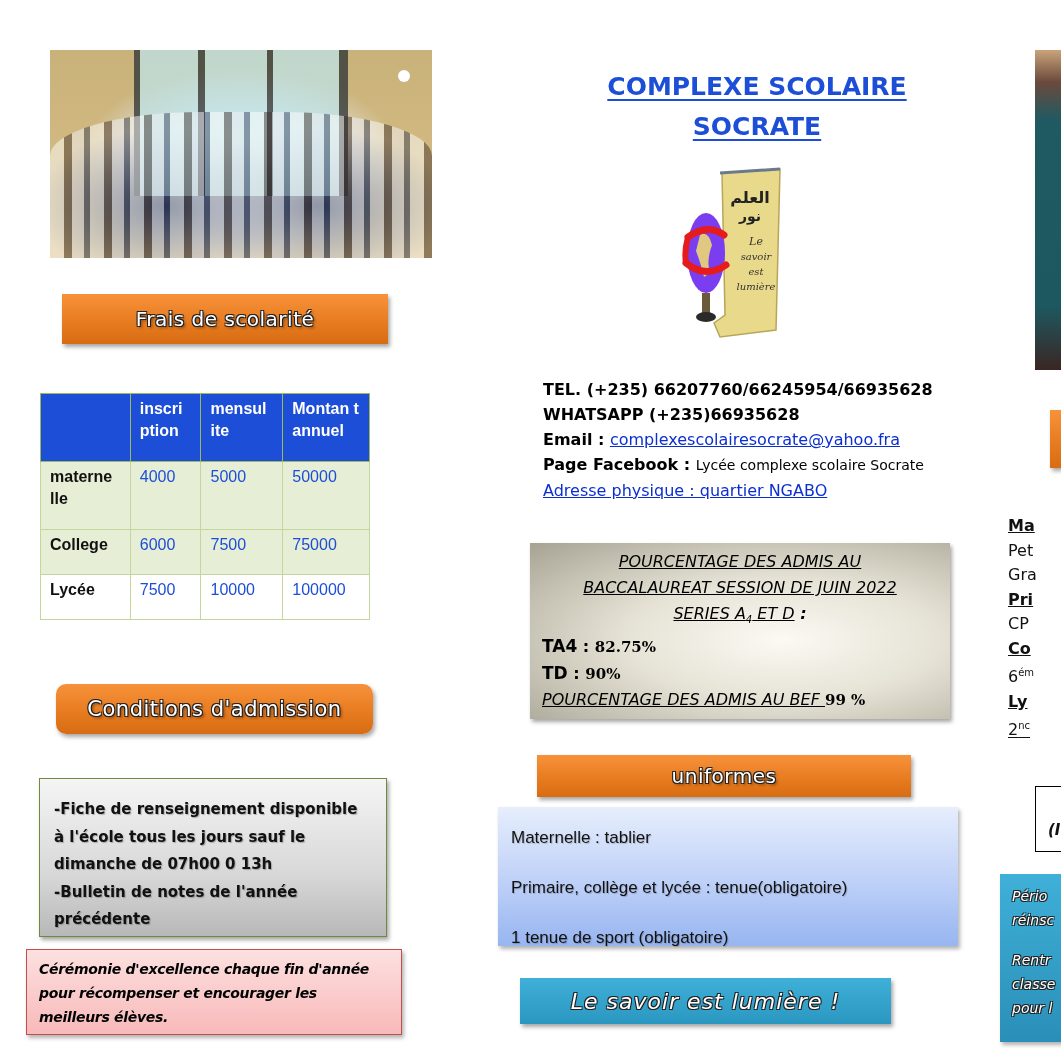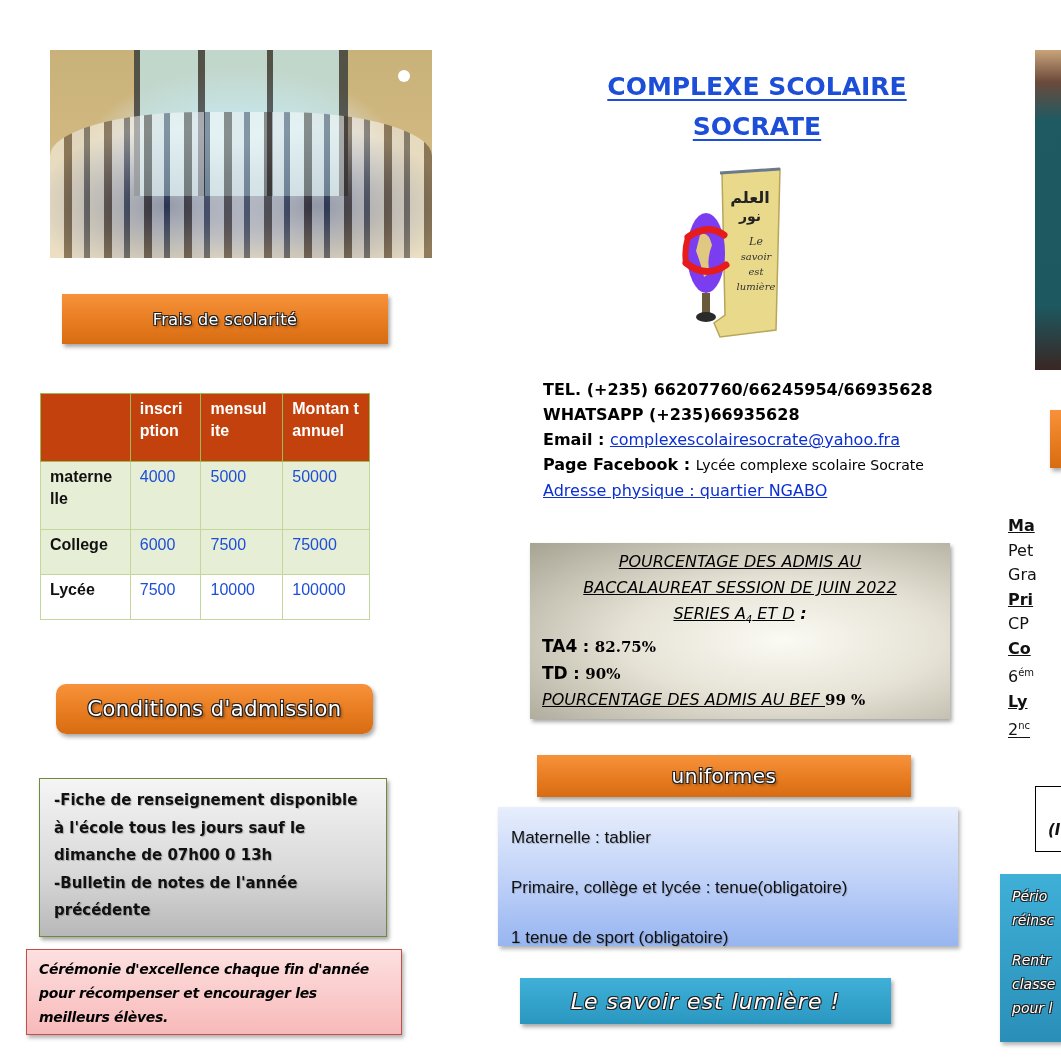--- a/index.html
+++ b/index.html
@@ -42,41 +42,41 @@
   
   .banner-orange {
     background: linear-gradient(to bottom, #f7923a 0%, #e67a1f 60%, #d86c12 100%);
     box-shadow: 2px 3px 4px rgba(0,0,0,.35);
     display: flex; align-items: center; justify-content: center;
     font-family: "DejaVu Sans", sans-serif;
     color: #ffffff;
     text-shadow: -1px -1px 0 #222, 1px -1px 0 #222, -1px 1px 0 #222, 1px 1px 0 #222, 2px 2px 3px rgba(0,0,0,.5);
     letter-spacing: .5px;
   }
-  .banner-frais { left: 62px; top: 294px; width: 326px; height: 50px; font-size: 16px; }
+  .banner-frais { left: 62px; top: 294px; width: 326px; height: 50px; font-size: 20px; }
   .banner-conditions { left: 56px; top: 684px; width: 317px; height: 50px; font-size: 21px; border-radius: 10px; }
   .banner-uniformes { left: 537px; top: 755px; width: 374px; height: 42px; font-size: 20px; }
   .banner-right-edge { left: 1050px; top: 410px; width: 11px; height: 58px; }
 
   
   .fees-table {
     left: 40px; top: 393px; width: 330px;
     border-collapse: collapse;
     font-family: "Liberation Sans", sans-serif;
     font-size: 16px;
   }
   .fees-table th, .fees-table td {
     border: 1px solid #c3d69b;
     padding: 4px 9px;
     vertical-align: top;
     text-align: left;
     line-height: 1.4;
   }
   .fees-table thead th {
-    background: #c2410c;
+    background: #1d4ed8;
     color: #ffffff;
     font-weight: bold;
     height: 68px;
     border-color: #9bbb59;
   }
   .fees-table tbody tr.alt td { background: #e6eed5; }
   .fees-table tbody tr td { background: #ffffff; color: #1d4ed8; }
   .fees-table tbody td.rowhead { font-weight: bold; color: #111; }
   .fees-table col.c0 { width: 90px; }
   .fees-table col.c1 { width: 71px; }
@@ -86,21 +86,21 @@
   .r-pri td { height: 44px; }
   .r-col td { height: 45px; }
   .r-lyc td { height: 45px; }
 
   
   .conditions-box {
     left: 39px; top: 778px; width: 348px; height: 159px;
     background: linear-gradient(to bottom, #f5f5f5 0%, #d8d8d8 60%, #b8b8b8 100%);
     border: 1px solid #6f8a3c;
     box-shadow: 2px 3px 4px rgba(0,0,0,.35);
-    padding: 8px 14px;
+    padding: 17px 14px;
     font-family: "DejaVu Sans", sans-serif;
     font-weight: bold;
     font-size: 15px;
     line-height: 27.5px;
     color: #111;
     text-shadow: 1px 1px 1px rgba(0,0,0,.25);
   }
   .conditions-box p { margin: 0; }
 
   

